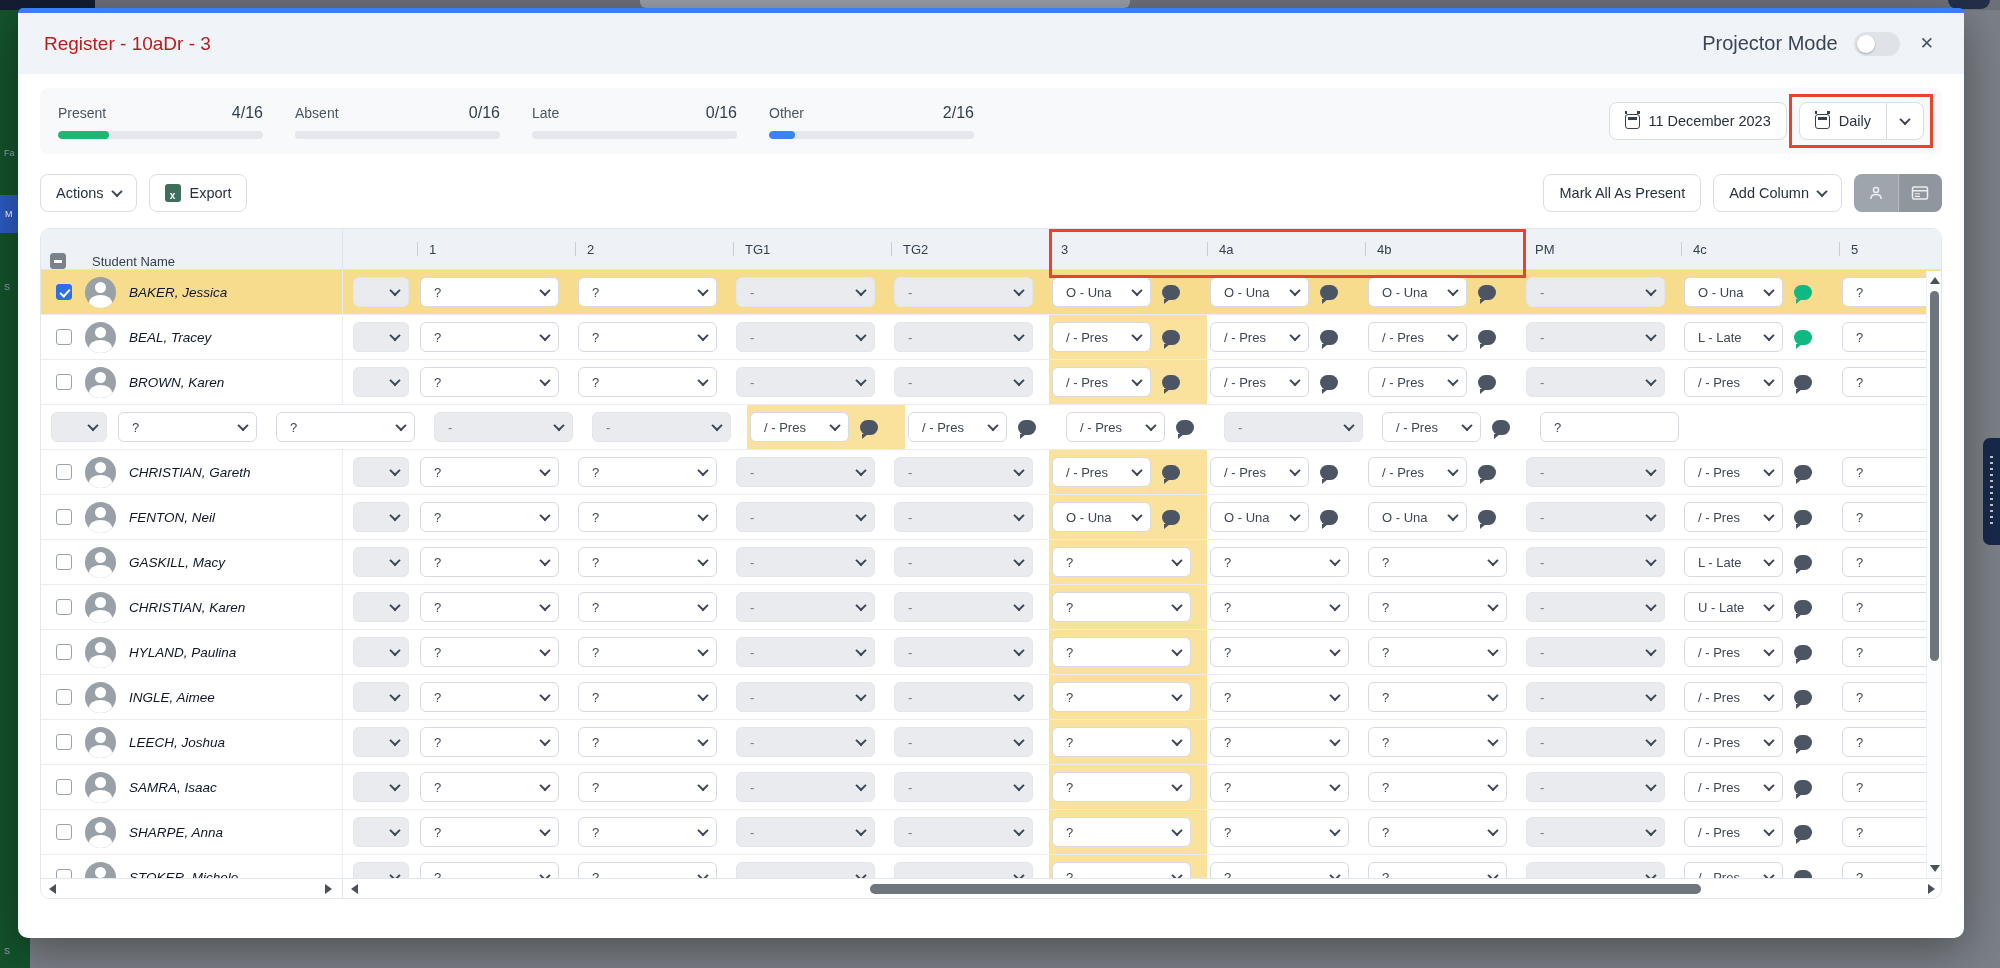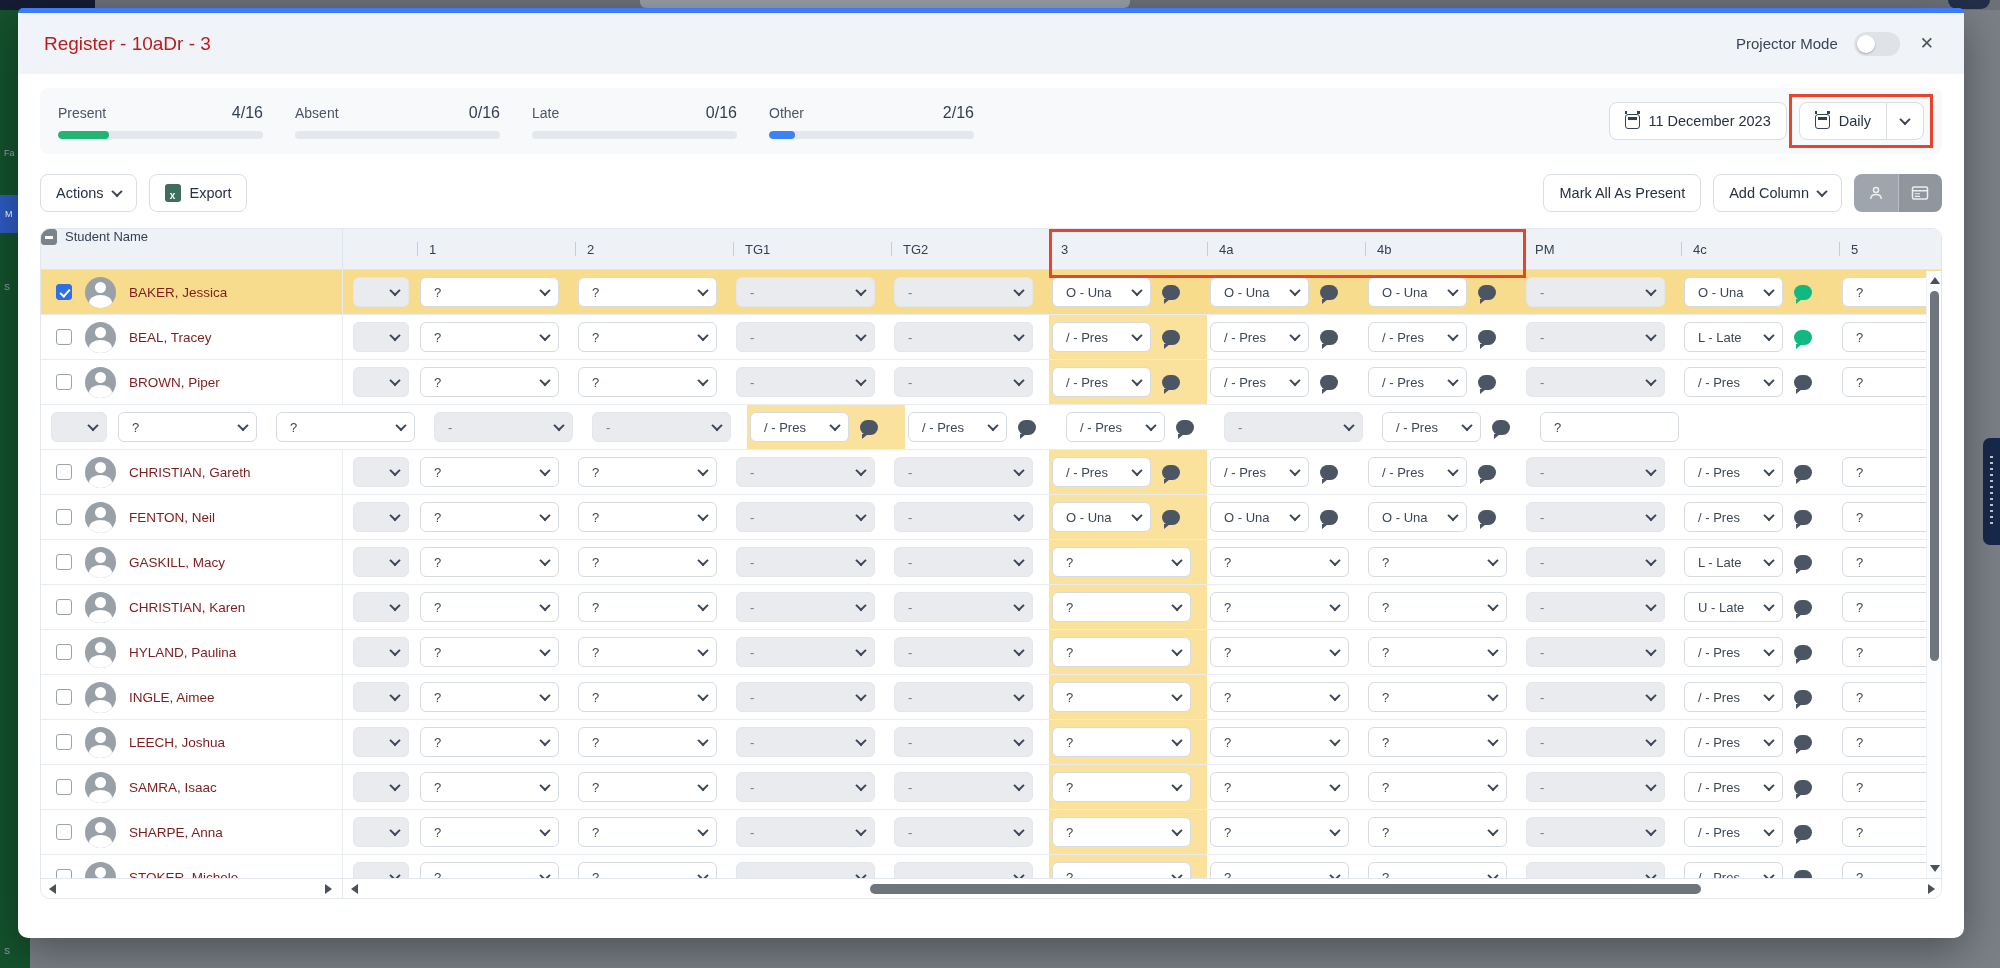--- a/index.html
+++ b/index.html
@@ -17,21 +17,21 @@
   .bg-righttab { position:absolute; right:0; top:438px; width:17px; height:107px; background:#17294b; border-radius:7px 0 0 7px;
                  background-image:repeating-linear-gradient(180deg, rgba(255,255,255,.75) 0 2px, transparent 2px 6px); background-size:3px 70px; background-repeat:no-repeat; background-position:7px 18px; }
 
   
   .modal { position:absolute; left:18px; top:8px; width:1946px; height:930px; background:#fff; border-radius:10px;
            box-shadow:0 12px 45px rgba(0,0,0,.38); }
   .modal-topbar { height:5px; background:#3e7bfa; border-radius:10px 10px 0 0; }
   .modal-header { height:61px; background:#f0f4f9; display:flex; align-items:center; padding:0 26px; }
   .modal-title { font-size:19px; font-weight:500; color:#b91c1c; }
   .header-right { margin-left:auto; display:flex; align-items:center; gap:16px; }
-  .pm-label { font-size:15px; color:#3a4454; }
+  .pm-label { font-size:20px; color:#3a4454; }
   .toggle { width:46px; height:24px; background:#dfe3e8; border-radius:12px; position:relative; cursor:pointer; }
   .toggle .knob { position:absolute; left:3px; top:3px; width:18px; height:18px; background:#fff; border-radius:50%; box-shadow:0 1px 2px rgba(0,0,0,.25); }
   .close-x { font-size:17px; color:#4b5563; cursor:pointer; padding:2px 4px; }
 
   .modal-body { padding:0 22px; }
 
   
   .stats-card { margin-top:14px; height:66px; background:#f7f9fb; border-radius:8px; display:flex; align-items:center; padding:0 18px; position:relative; }
   .stat { width:205px; margin-right:32px; }
   .stat-top { display:flex; justify-content:space-between; align-items:baseline; }
@@ -62,40 +62,40 @@
   .actions-row { margin-top:20px; display:flex; align-items:center; gap:12px; }
   .actions-right { margin-left:auto; display:flex; align-items:center; gap:12px; }
   .view-toggle { width:88px; height:38px; border-radius:8px; overflow:hidden; display:flex; }
   .vt-seg { flex:1; display:flex; align-items:center; justify-content:center; cursor:pointer; }
   .vt-seg.s1 { background:#9ea5ad; }
   .vt-seg.s2 { background:#8f969e; border-left:1px solid #b7bcc3; }
 
   
   .table { margin-top:16px; position:relative; width:1902px; height:671px; border:1px solid #e2e7ee; border-radius:10px; overflow:hidden; background:#fff; }
   .thead { display:flex; height:41px; background:#eef2f7; border-bottom:1px solid #dfe5ec; }
-  .th-left { width:302px; flex:none; display:flex; align-items:flex-start; gap:8px; padding-left:0; border-right:1px solid #dfe5ec; }
+  .th-left { width:302px; flex:none; display:flex; align-items:flex-end; gap:26px; padding-left:9px; border-right:1px solid #dfe5ec; }
   .th-right { flex:1; display:flex; overflow:hidden; }
   .th { flex:none; width:158px; display:flex; align-items:center; gap:11px; }
   .th.first { width:74px; }
   .th .tick { width:1px; height:14px; background:#c6cdd6; }
   .th-label, .th .lab { font-size:13px; color:#333f50; }
 
   .cb { width:16px; height:16px; border-radius:3px; border:1.5px solid #9aa2ad; background:#fff; flex:none; position:relative; cursor:pointer; }
   .cb.indet { background:#7a828c; border-color:#7a828c; }
   .cb.indet::after { content:""; position:absolute; left:3px; right:3px; top:6px; height:2.5px; background:#fff; }
   .cb.checked { background:#2f6fe4; border-color:#2f6fe4; }
   .cb.checked::after { content:""; position:absolute; left:4.5px; top:1.5px; width:4px; height:8px; border:solid #fff; border-width:0 2px 2px 0; transform:rotate(42deg); }
 
   .tbody { position:relative; height:609px; overflow:hidden; }
   .tr { height:45px; display:flex; border-bottom:1px solid #e9edf2; background:#fff; }
   .td-left { width:302px; flex:none; display:flex; align-items:center; gap:13px; padding-left:15px; border-right:1px solid #e9edf2; }
   .avatar { width:31px; height:31px; border-radius:50%; background:#99a0a8; flex:none; overflow:hidden; position:relative; }
   .avatar::before { content:""; position:absolute; left:10px; top:5px; width:11px; height:11px; background:#fff; border-radius:50%; }
   .avatar::after { content:""; position:absolute; left:4px; top:18px; width:23px; height:16px; background:#fff; border-radius:50%; }
-  .st-name { font-size:13.5px; color:#7f1d1d; white-space:nowrap; }
+  .st-name { font-size:13.5px; color:#0f172a; white-space:nowrap;font-style:italic; }
   .td-right { flex:1; display:flex; overflow:hidden; }
   .cell { flex:none; width:158px; display:flex; align-items:center; padding:0 16px 0 3px; }
   .cell.first { width:74px; padding-left:10px; padding-right:8px; }
   .cell.hl { background:#fae19c; }
   .tr.selected, .tr.selected .td-left, .tr.selected .cell { background:#f8dc8e; }
 
   .sel { height:30px; width:100%; background:#fff; border:1px solid #d6dbe1; border-radius:6px; display:flex; align-items:center;
          justify-content:space-between; padding:0 9px 0 13px; font-size:13px; color:#3e4756; cursor:pointer; white-space:nowrap; overflow:hidden; }
   .sel .chev { flex:none; margin-left:6px; }
   .sel.gray { background:#e9ebee; border-color:#e3e6ea; color:#707a87; }
@@ -444,21 +444,21 @@
                 <div class="sel">
                   <span>?</span>
                 </div>
               </div>
             </div>
           </div>
           <div class="tr">
             <div class="td-left">
               <span class="cb"></span>
               <span class="avatar"></span>
-              <span class="st-name">BROWN, Piper</span>
+              <span class="st-name">BROWN, Karen</span>
             </div>
             <div class="td-right">
               <div class="cell first">
                 <div class="sel gray empty">
                   <span class="chev"></span>
                 </div>
               </div>
               <div class="cell">
                 <div class="sel">
                   <span>?</span>

